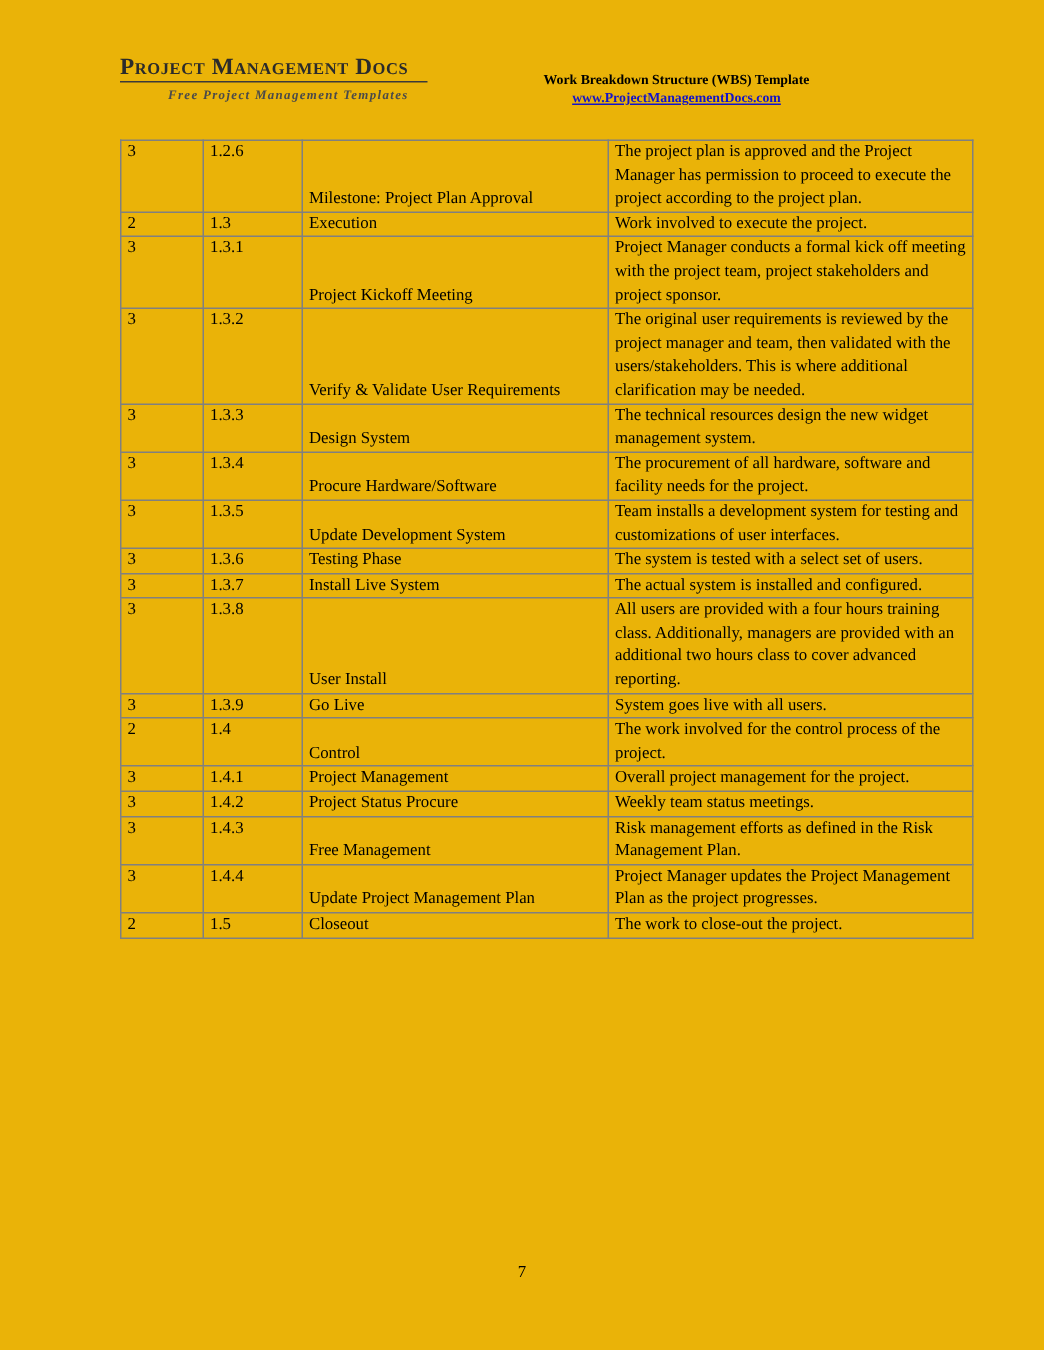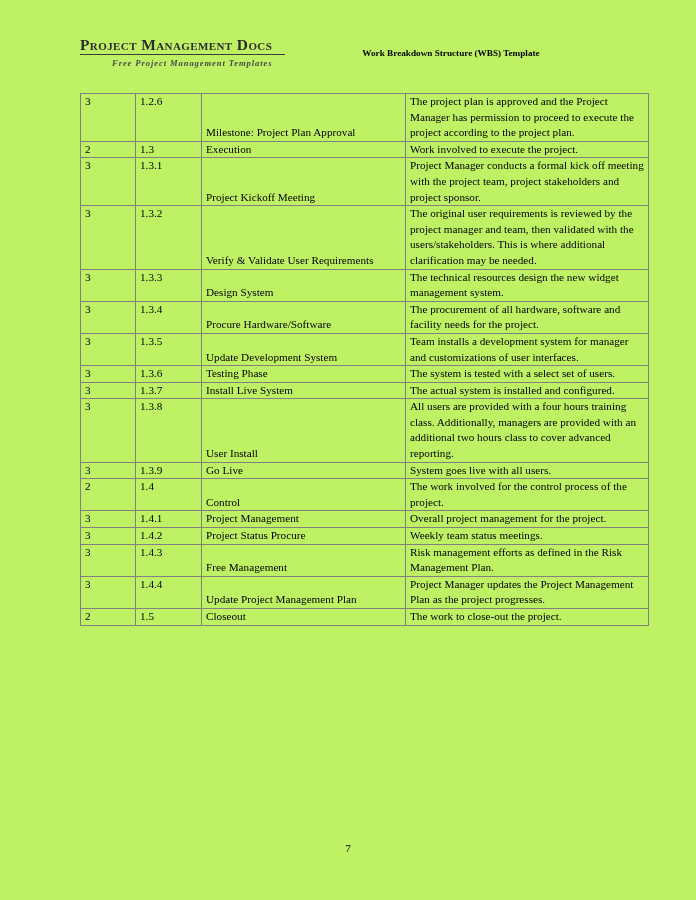--- a/index.html
+++ b/index.html
@@ -4,21 +4,21 @@
 <style>
   html, body {
     margin: 0;
     padding: 0;
     background: #ffffff;
   }
   .page {
     position: relative;
     width: 696px;
     height: 900px;
-    background: #bef264;
+    background: #eab308;
     font-family: "Liberation Serif", "DejaVu Serif", serif;
     color: #000000;
     overflow: hidden;
   }
 
   
   .header {
     position: absolute;
     top: 36px;
     left: 80px;
@@ -123,20 +123,21 @@
 <div class="page">
 
   <div class="header">
     <div class="brand">
       <div class="brand-title">Project Management Docs</div>
       <div class="brand-rule"></div>
       <div class="brand-tagline">Free Project Management Templates</div>
     </div>
     <div class="doc-head">
       <div class="doc-title">Work Breakdown Structure (WBS) Template</div>
+      <div class="doc-url">www.ProjectManagementDocs.com</div>
     </div>
   </div>
 
   <table class="wbs-table">
     <tbody>
         <tr>
           <td class="c-level">3</td>
           <td class="c-code">1.2.6</td>
           <td class="c-element">Milestone: Project Plan Approval</td>
           <td class="c-def">The project plan is approved and the Project Manager has permission to proceed to execute the project according to the project plan.</td>
@@ -168,21 +169,21 @@
         <tr>
           <td class="c-level">3</td>
           <td class="c-code">1.3.4</td>
           <td class="c-element">Procure Hardware/Software</td>
           <td class="c-def">The procurement of all hardware, software and facility needs for the project.</td>
         </tr>
         <tr>
           <td class="c-level">3</td>
           <td class="c-code">1.3.5</td>
           <td class="c-element">Update Development System</td>
-          <td class="c-def">Team installs a development system for manager and customizations of user interfaces.</td>
+          <td class="c-def">Team installs a development system for testing and customizations of user interfaces.</td>
         </tr>
         <tr>
           <td class="c-level">3</td>
           <td class="c-code">1.3.6</td>
           <td class="c-element">Testing Phase</td>
           <td class="c-def">The system is tested with a select set of users.</td>
         </tr>
         <tr>
           <td class="c-level">3</td>
           <td class="c-code">1.3.7</td>

